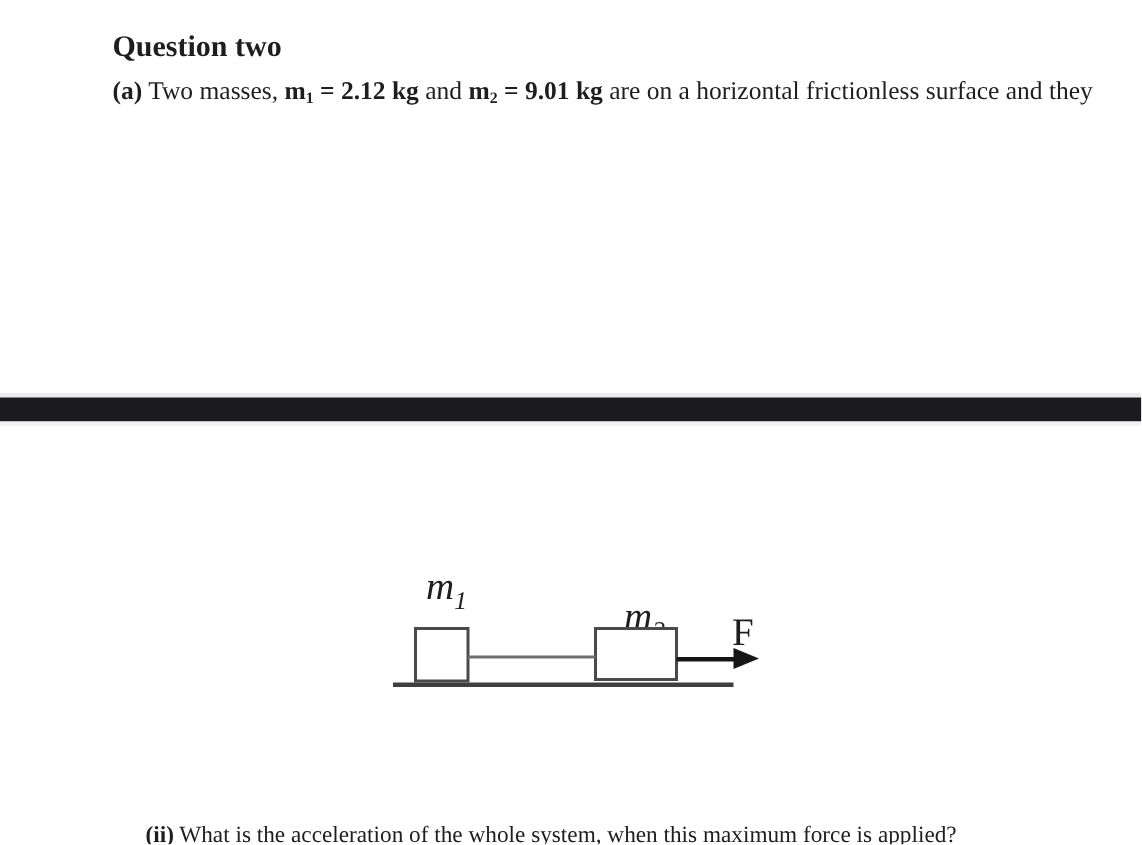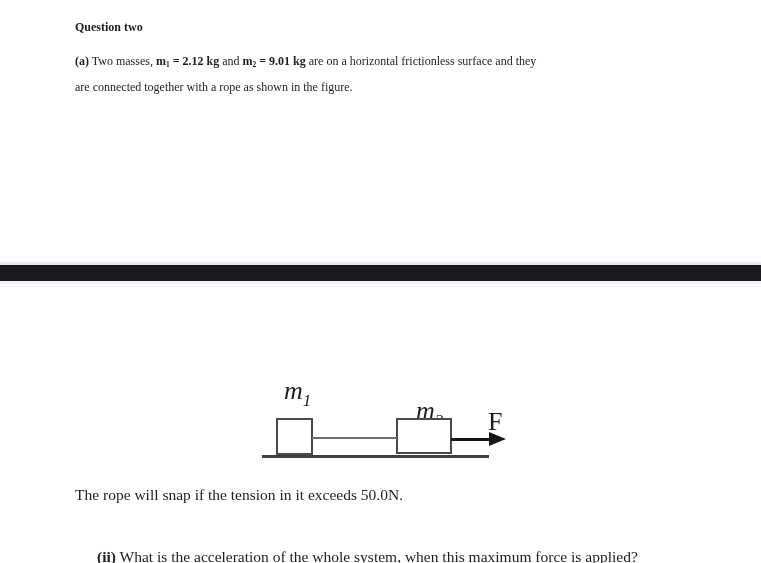--- a/index.html
+++ b/index.html
@@ -8,26 +8,26 @@
     width: 761px;
     height: 563px;
     background: #ffffff;
     overflow: hidden;
     font-family: "Liberation Serif", "DejaVu Serif", serif;
     color: #1e1e1e;
   }
   .abs { position: absolute; }
   .heading {
     left: 75px; top: 20px;
-    font-size: 12px; font-weight: bold;
+    font-size: 20px; font-weight: bold;
     white-space: nowrap;
   }
   .para {
     left: 75px; top: 50px;
-    font-size: 12px; line-height: 22px;
+    font-size: 17px; line-height: 22px;
   }
   .pline { white-space: nowrap; }
   .ssub { font-size: 0.62em; vertical-align: -0.28em; }
   .bold { font-weight: bold; }
 
   .bar-strip-top  { left: 0; top: 262px; width: 761px; height: 3px;  background: #ebebee; }
   .page-bar       { left: 0; top: 265px; width: 761px; height: 16px; background: #1b1b1f; }
   .bar-strip-bot  { left: 0; top: 281px; width: 761px; height: 3px;  background: #f3f3f5; }
 
   
@@ -60,37 +60,35 @@
 </style>
 </head>
 <body>
 
 <div class="screen">
 
   <div class="abs heading">Question two</div>
 
   <div class="abs para">
     <div class="pline"><span class="bold">(a)</span><span> Two masses, </span><span class="bold"><span>m</span><span class="ssub">1</span><span> = 2.12 kg</span></span><span> and </span><span class="bold"><span>m</span><span class="ssub">2</span><span> = 9.01 kg</span></span><span> are on a horizontal frictionless surface and they</span></div>
-    <div class="pline">are connected together with a rope as shown in the figure.</div>
   </div>
 
   <div class="abs bar-strip-top"></div>
   <div class="abs page-bar" style="background: rgb(27, 27, 31);"></div>
   <div class="abs bar-strip-bot"></div>
 
   <div>
     <div class="abs fig-label fig-m1-label"><span>m</span><span class="fsub">1</span></div>
     <div class="abs fig-label fig-m2-label"><span>m</span><span class="fsub">2</span></div>
     <div class="abs fig-f-label">F</div>
     <div class="abs fig-box1"></div>
     <div class="abs fig-box2"></div>
     <div class="abs fig-rope"></div>
     <div class="abs fig-shaft"></div>
     <div class="abs fig-head"></div>
     <div class="abs fig-ground"></div>
   </div>
 
-  <div class="abs note">The rope will snap if the tension in it exceeds 50.0N.</div>
 
 
   <div class="abs q2"><span class="bold">(ii)</span><span> What is the acceleration of the whole system, when this maximum force is applied?</span></div>
 
 </div>
 
 </body></html>

